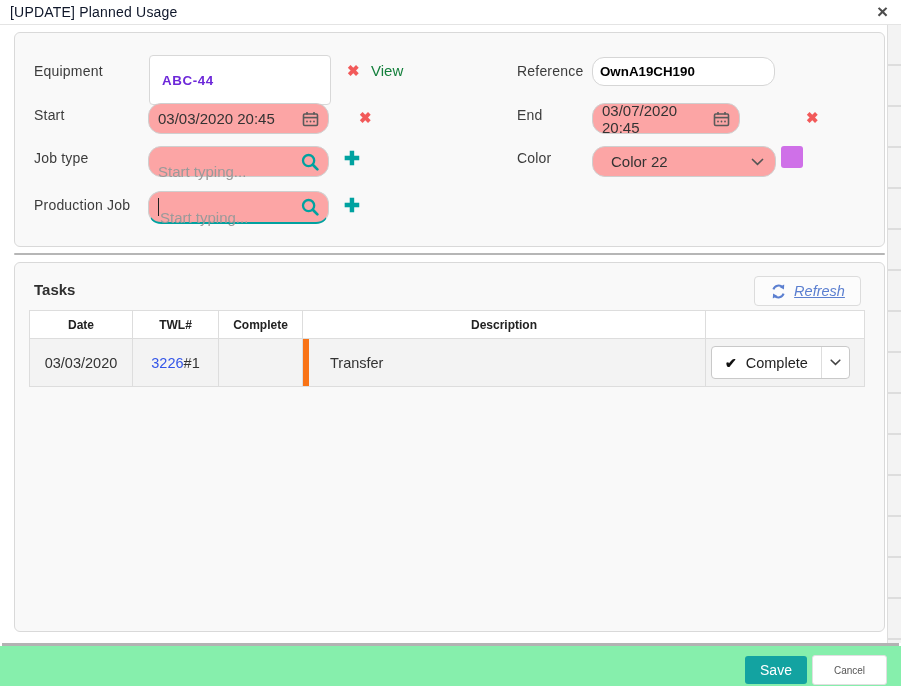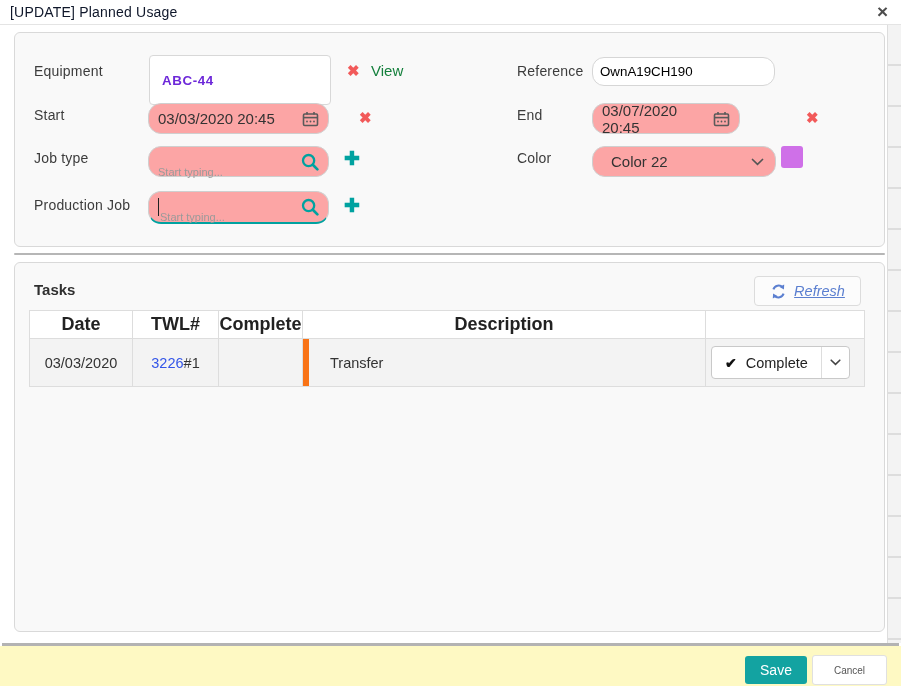--- a/index.html
+++ b/index.html
@@ -40,39 +40,39 @@
     background:#fca5a5; border:1px solid #cfcfcf; border-radius:13px;
     font-family:"Liberation Sans",sans-serif; font-size:15px; color:#333;
   }
   #equipment-input {
     position:absolute; left:149px; top:55px; width:182px; height:50px;
     border-radius:4px; padding:4px 12px; color:#6d28d9; font-weight:700; letter-spacing:.6px;
     border:1px solid #d8d8d8;
   }
   #reference-input {
     position:absolute; left:592px; top:57px; width:183px; height:29px;
-    padding:0 7px; border:1px solid #d6d6d6; border-radius:12px;
+    padding:0 7px; border:1px solid #d6d6d6; border-radius:12px;font-weight:bold;
   }
   .datebox {
     position:absolute; width:181px; height:31px; display:flex; align-items:center;
     justify-content:space-between; padding:0 9px; cursor:text;
   }
   .datebox .dval { font-size:15px; color:#333; }
   .clear-x { position:absolute; font-size:15px; font-weight:900; color:#f25a5a; cursor:pointer; line-height:16px; }
   #equipment-x { left:347px; top:63px; }
   #start-x     { left:359px; top:110px; }
   #end-x       { left:806px; top:110px; }
   .view-link { position:absolute; left:371px; top:62px; font-size:15px; color:#15803d; cursor:pointer; }
   .searchbox {
     position:absolute; width:181px; height:31px; display:flex; align-items:center;
     padding:0 8px 0 9px;
   }
   .searchbox input {
     border:none; outline:none; flex:1; min-width:0; font-family:"Liberation Sans",sans-serif;
-    font-size:11px; color:#333; background:transparent;margin-top:20px;
+    font-size:15px; color:#333; background:transparent;margin-top:20px;
   }
   .searchbox input::placeholder { color:#9a9a9a; }
   .searchbox.focused { border-bottom:2px solid #00a2a0; }
   .caret { width:1px; height:18px; background:#222; margin-right:1px; }
   .plus-btn { position:absolute; color:#00a2a0; font-size:19px; font-weight:700; cursor:pointer; line-height:20px; }
   #jobtype-plus { left:344px; top:149px; }
   #prodjob-plus { left:344px; top:196px; }
   .select {
     position:absolute; left:592px; top:146px; width:184px; height:31px;
     display:flex; align-items:center; justify-content:space-between;
@@ -83,40 +83,40 @@
   .tasks-title { position:absolute; left:34px; top:281px; font-size:15px; font-weight:700; color:#2f2f2f; }
   .refresh-btn {
     position:absolute; left:754px; top:276px; width:107px; height:30px;
     background:#fcfcfc; border:1px solid #dcdcdc; border-radius:4px;
     display:flex; align-items:center; justify-content:center; gap:7px; cursor:pointer;
   }
   .refresh-btn span { font-size:14.5px; color:#5b7fd0; text-decoration:underline;font-style:italic; }
   .grid { position:absolute; left:29px; top:310px; width:836px; }
   .grid-row { display:grid; grid-template-columns:103px 86px 84px 403px 160px; }
   .grid-head { background:#fff; border:1px solid #ddd; height:29px; }
-  .grid-head .cell { font-weight:700; font-size:18px; color:#222; }
+  .grid-head .cell { font-weight:700; font-size:12px; color:#222; }
   .cell {
     display:flex; align-items:center; justify-content:center;
     border-right:1px solid #ddd; overflow:hidden; font-size:14.5px;
   }
   .cell:last-child { border-right:none; }
   .grid-data { background:#f3f3f3; border:1px solid #ddd; border-top:none; height:48px; }
   .cell.desc { justify-content:flex-start; border-left:6px solid #f97316; padding-left:21px; }
   .cell.action { justify-content:flex-start; padding-left:5px; }
   .twl-link { color:#3355e8; cursor:pointer; }
   .split-btn {
     display:flex; align-items:stretch; height:33px; background:#fff;
     border:1px solid #c9c9c9; border-radius:4px; overflow:hidden; cursor:pointer;
   }
   .split-main { display:flex; align-items:center; gap:9px; padding:0 13px; font-size:14.5px; color:#222; }
   .split-main .chk { font-size:14px; font-weight:900; color:#111; }
   .split-chev { width:28px; display:flex; align-items:center; justify-content:center; border-left:1px solid #ddd; }
   
   .footer-divider { position:absolute; left:2px; top:643px; width:897px; height:3px; background:#b3b3b3; }
-  .modal-footer { position:absolute; left:0; top:646px; width:901px; height:40px; background:#fef9c3; }
+  .modal-footer { position:absolute; left:0; top:646px; width:901px; height:40px; background:#86efac; }
   .save-btn {
     position:absolute; left:745px; top:10px; width:62px; height:28px;
     background:#13a3a1; color:#fff; border:none; border-radius:3px;
     font-family:"Liberation Sans",sans-serif; font-size:14px; cursor:pointer;
   }
   .cancel-btn {
     position:absolute; left:812px; top:9px; width:75px; height:30px;
     background:#fff; color:#555; border:1px solid #e0e0e0; border-radius:3px;
     font-family:"Liberation Sans",sans-serif; font-size:10px; cursor:pointer;
   }

